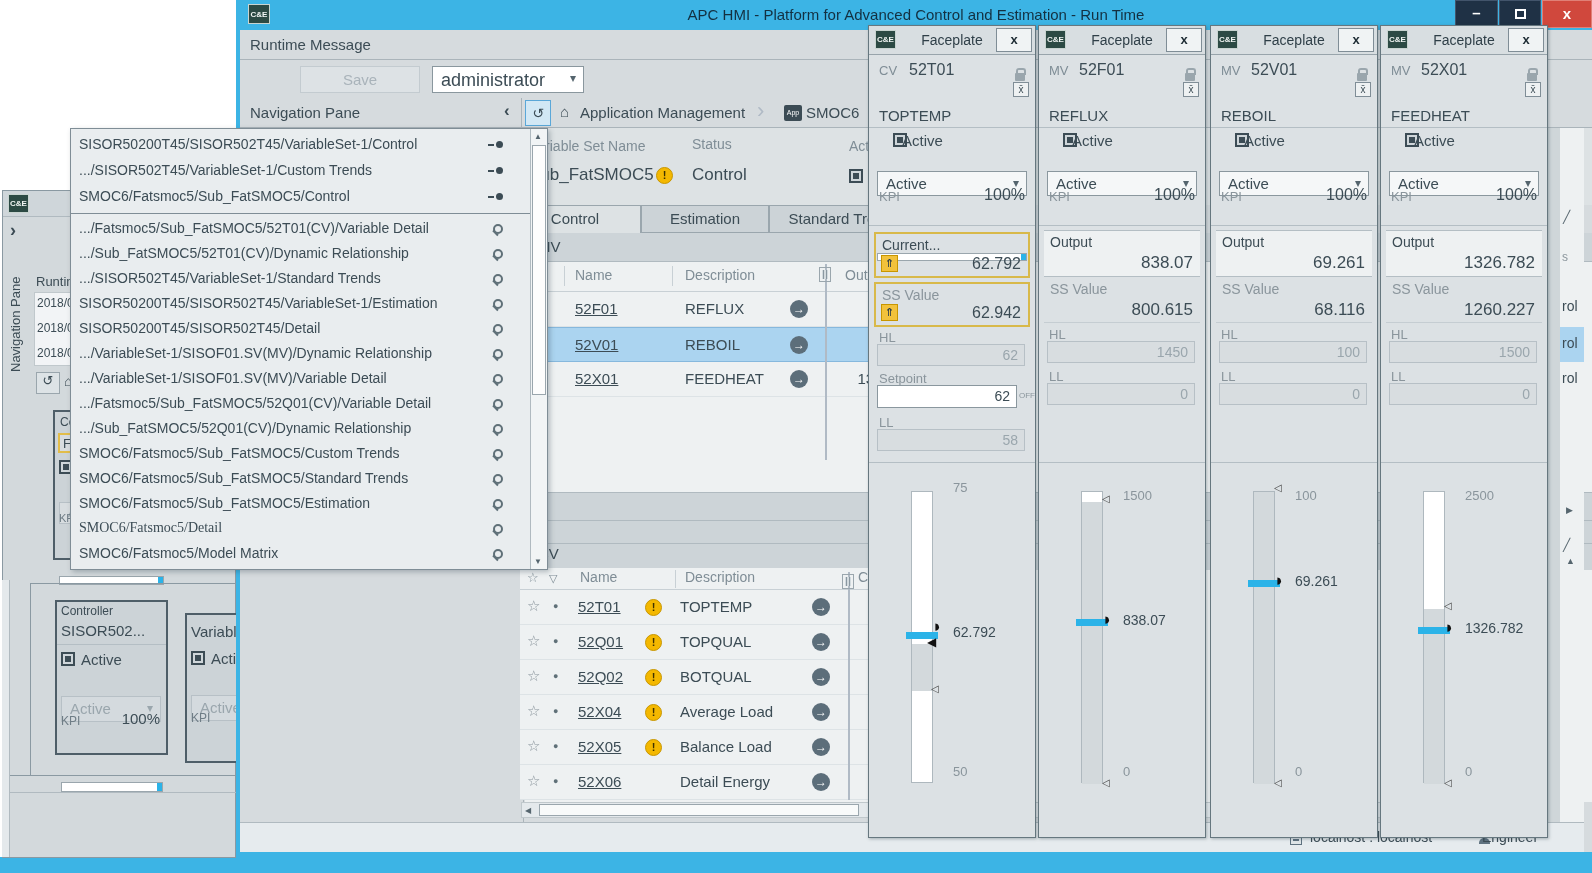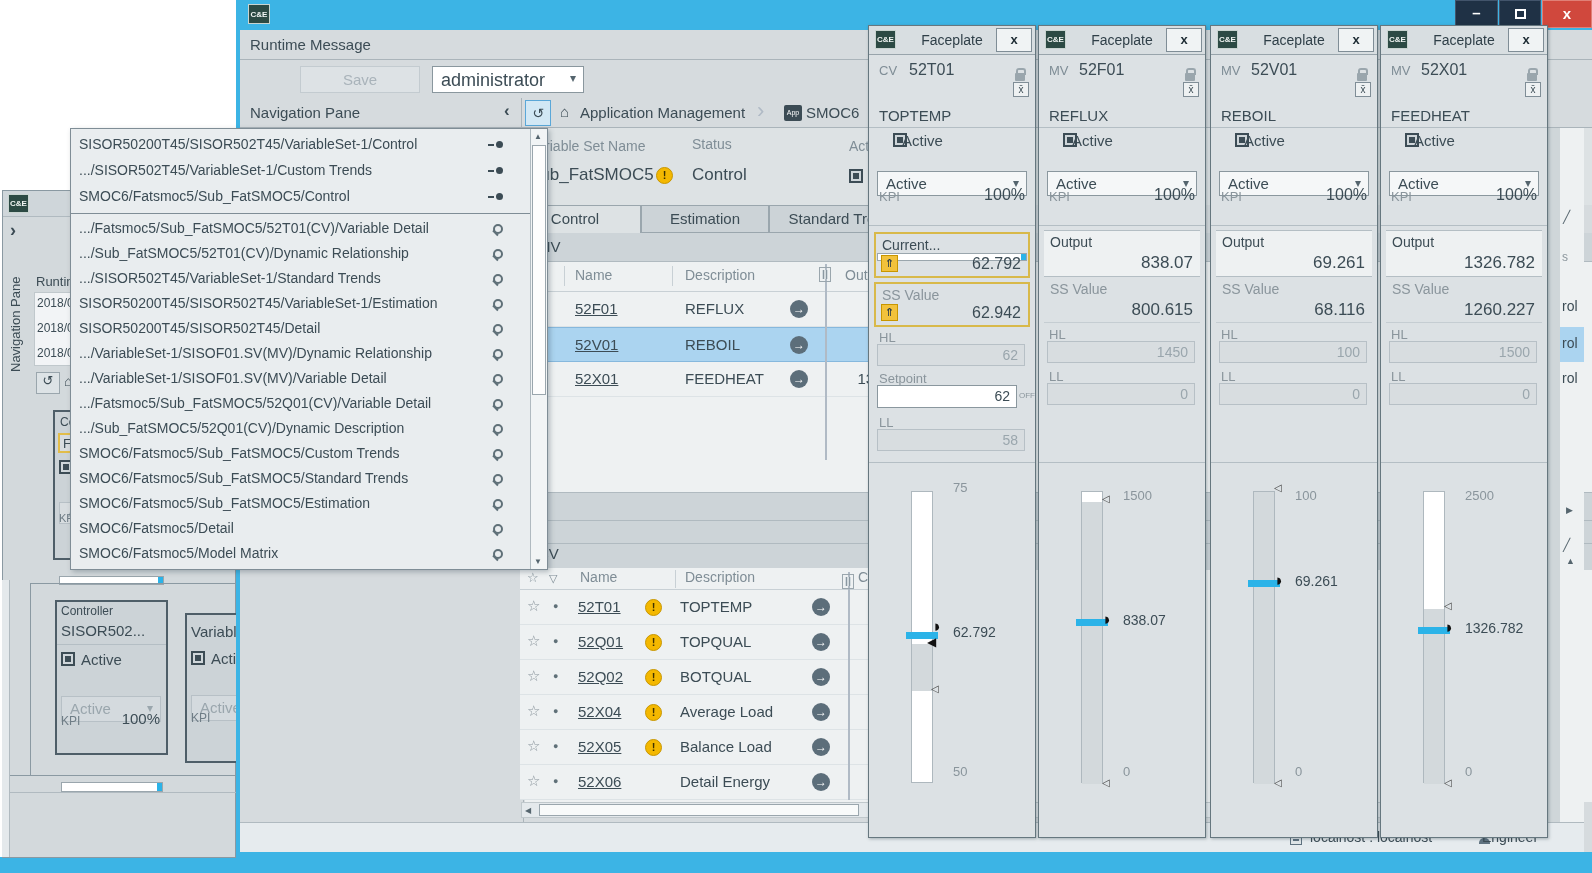--- a/index.html
+++ b/index.html
@@ -131,20 +131,21 @@
     </div>
     <div class="abs" style="left:4px;top:96px;font-size:12px;color:#6f7d86;">KPI</div>
     
   </div>
 
   <div class="abs" style="left:236px;top:0;width:1356px;height:858px;background:#d6dbde;border-left:4px solid #3cb4e5;border-bottom:6px solid #3cb4e5;z-index:10;">
 
     
     <div class="abs" style="left:0;right:0;top:0;height:30px;background:#3cb4e5;">
       <div class="abs logo" style="left:8px;top:4px;width:22px;height:20px;">C&amp;E</div>
+      <div class="abs" style="left:0;right:0;top:6px;text-align:center;font-size:15px;color:#133041;">APC HMI - Platform for Advanced Control and Estimation - Run Time</div>
       <div class="abs" style="left:1215px;top:0;width:43px;height:28px;background:#1f3145;color:#fff;text-align:center;font-size:15px;font-weight:bold;line-height:24px;border:1px solid #42546b;">–</div>
       <div class="abs" style="left:1259px;top:0;width:42px;height:28px;background:#1f3145;border:1px solid #42546b;">
         <span class="abs" style="left:15px;top:8px;width:11px;height:10px;border:2px solid #fff;"></span>
       </div>
       <div class="abs" style="left:1302px;top:0;width:50px;height:28px;background:#d0483d;color:#fff;text-align:center;font-size:15px;font-weight:bold;line-height:25px;border:1px solid #e08077;">x</div>
     </div>
 
     
     <div class="abs" style="left:0;right:0;top:30px;height:30px;border-bottom:1px solid #aab4ba;">
       <span class="abs" style="left:10px;top:6px;font-size:15px;color:#3c4c55;">Runtime Message</span>
@@ -562,36 +563,36 @@
       </div>
     <div class="nav-item" style="top:238px;">
         <span class="t">.../VariableSet-1/SISOF01.SV(MV)/Variable Detail</span>
         <span class="ic pin2"></span>
       </div>
     <div class="nav-item" style="top:263px;">
         <span class="t">.../Fatsmoc5/Sub_FatSMOC5/52Q01(CV)/Variable Detail</span>
         <span class="ic pin2"></span>
       </div>
     <div class="nav-item" style="top:288px;">
-        <span class="t">.../Sub_FatSMOC5/52Q01(CV)/Dynamic Description</span>
+        <span class="t">.../Sub_FatSMOC5/52Q01(CV)/Dynamic Relationship</span>
         <span class="ic pin2"></span>
       </div>
     <div class="nav-item" style="top:313px;">
         <span class="t">SMOC6/Fatsmoc5/Sub_FatSMOC5/Custom Trends</span>
         <span class="ic pin2"></span>
       </div>
     <div class="nav-item" style="top:338px;">
         <span class="t">SMOC6/Fatsmoc5/Sub_FatSMOC5/Standard Trends</span>
         <span class="ic pin2"></span>
       </div>
     <div class="nav-item" style="top:363px;">
         <span class="t">SMOC6/Fatsmoc5/Sub_FatSMOC5/Estimation</span>
         <span class="ic pin2"></span>
       </div>
-    <div class="nav-item" style="top:388px;">
+    <div class="nav-item" style="top:388px;font-family:Liberation Serif, serif;">
         <span class="t">SMOC6/Fatsmoc5/Detail</span>
         <span class="ic pin2"></span>
       </div>
     <div class="nav-item" style="top:413px;">
         <span class="t">SMOC6/Fatsmoc5/Model Matrix</span>
         <span class="ic pin2"></span>
       </div>
     <div class="sbar">
       <span class="sarrow" style="top:3px;">▲</span>
       <div class="abs" style="left:1px;top:16px;width:14px;height:250px;background:#fdfdfd;border:1px solid #9aa6ad;"></div>

